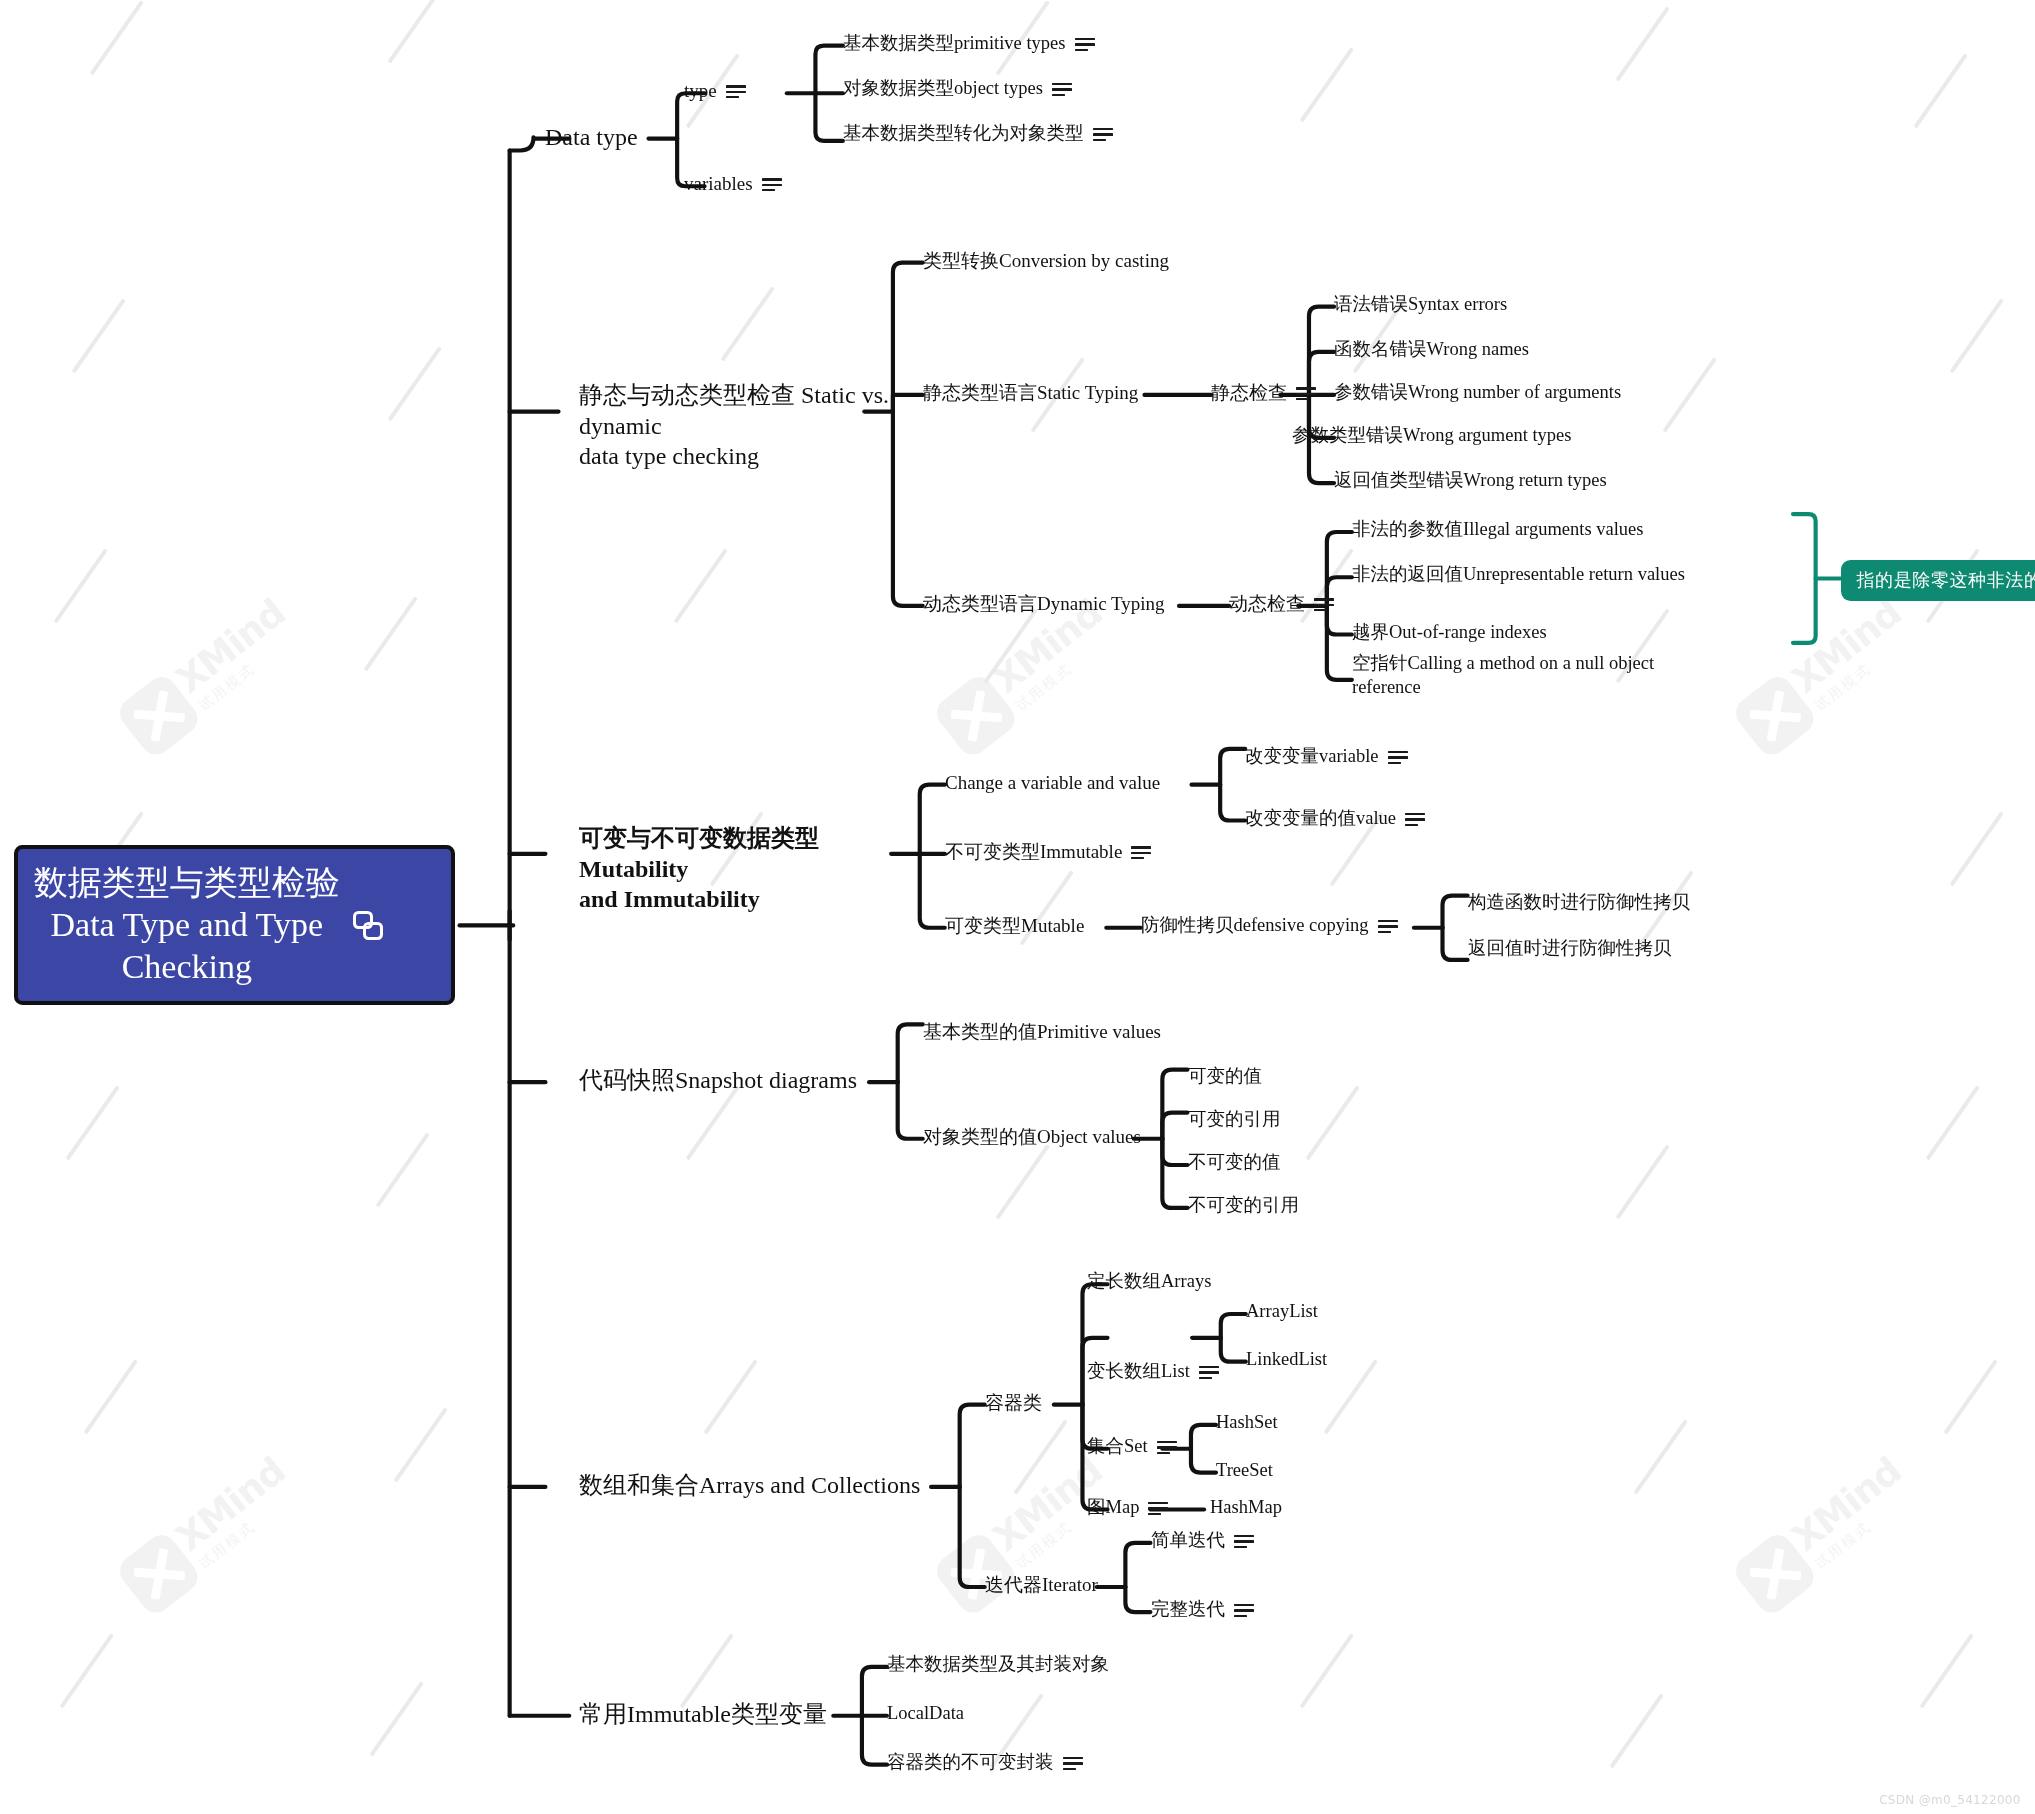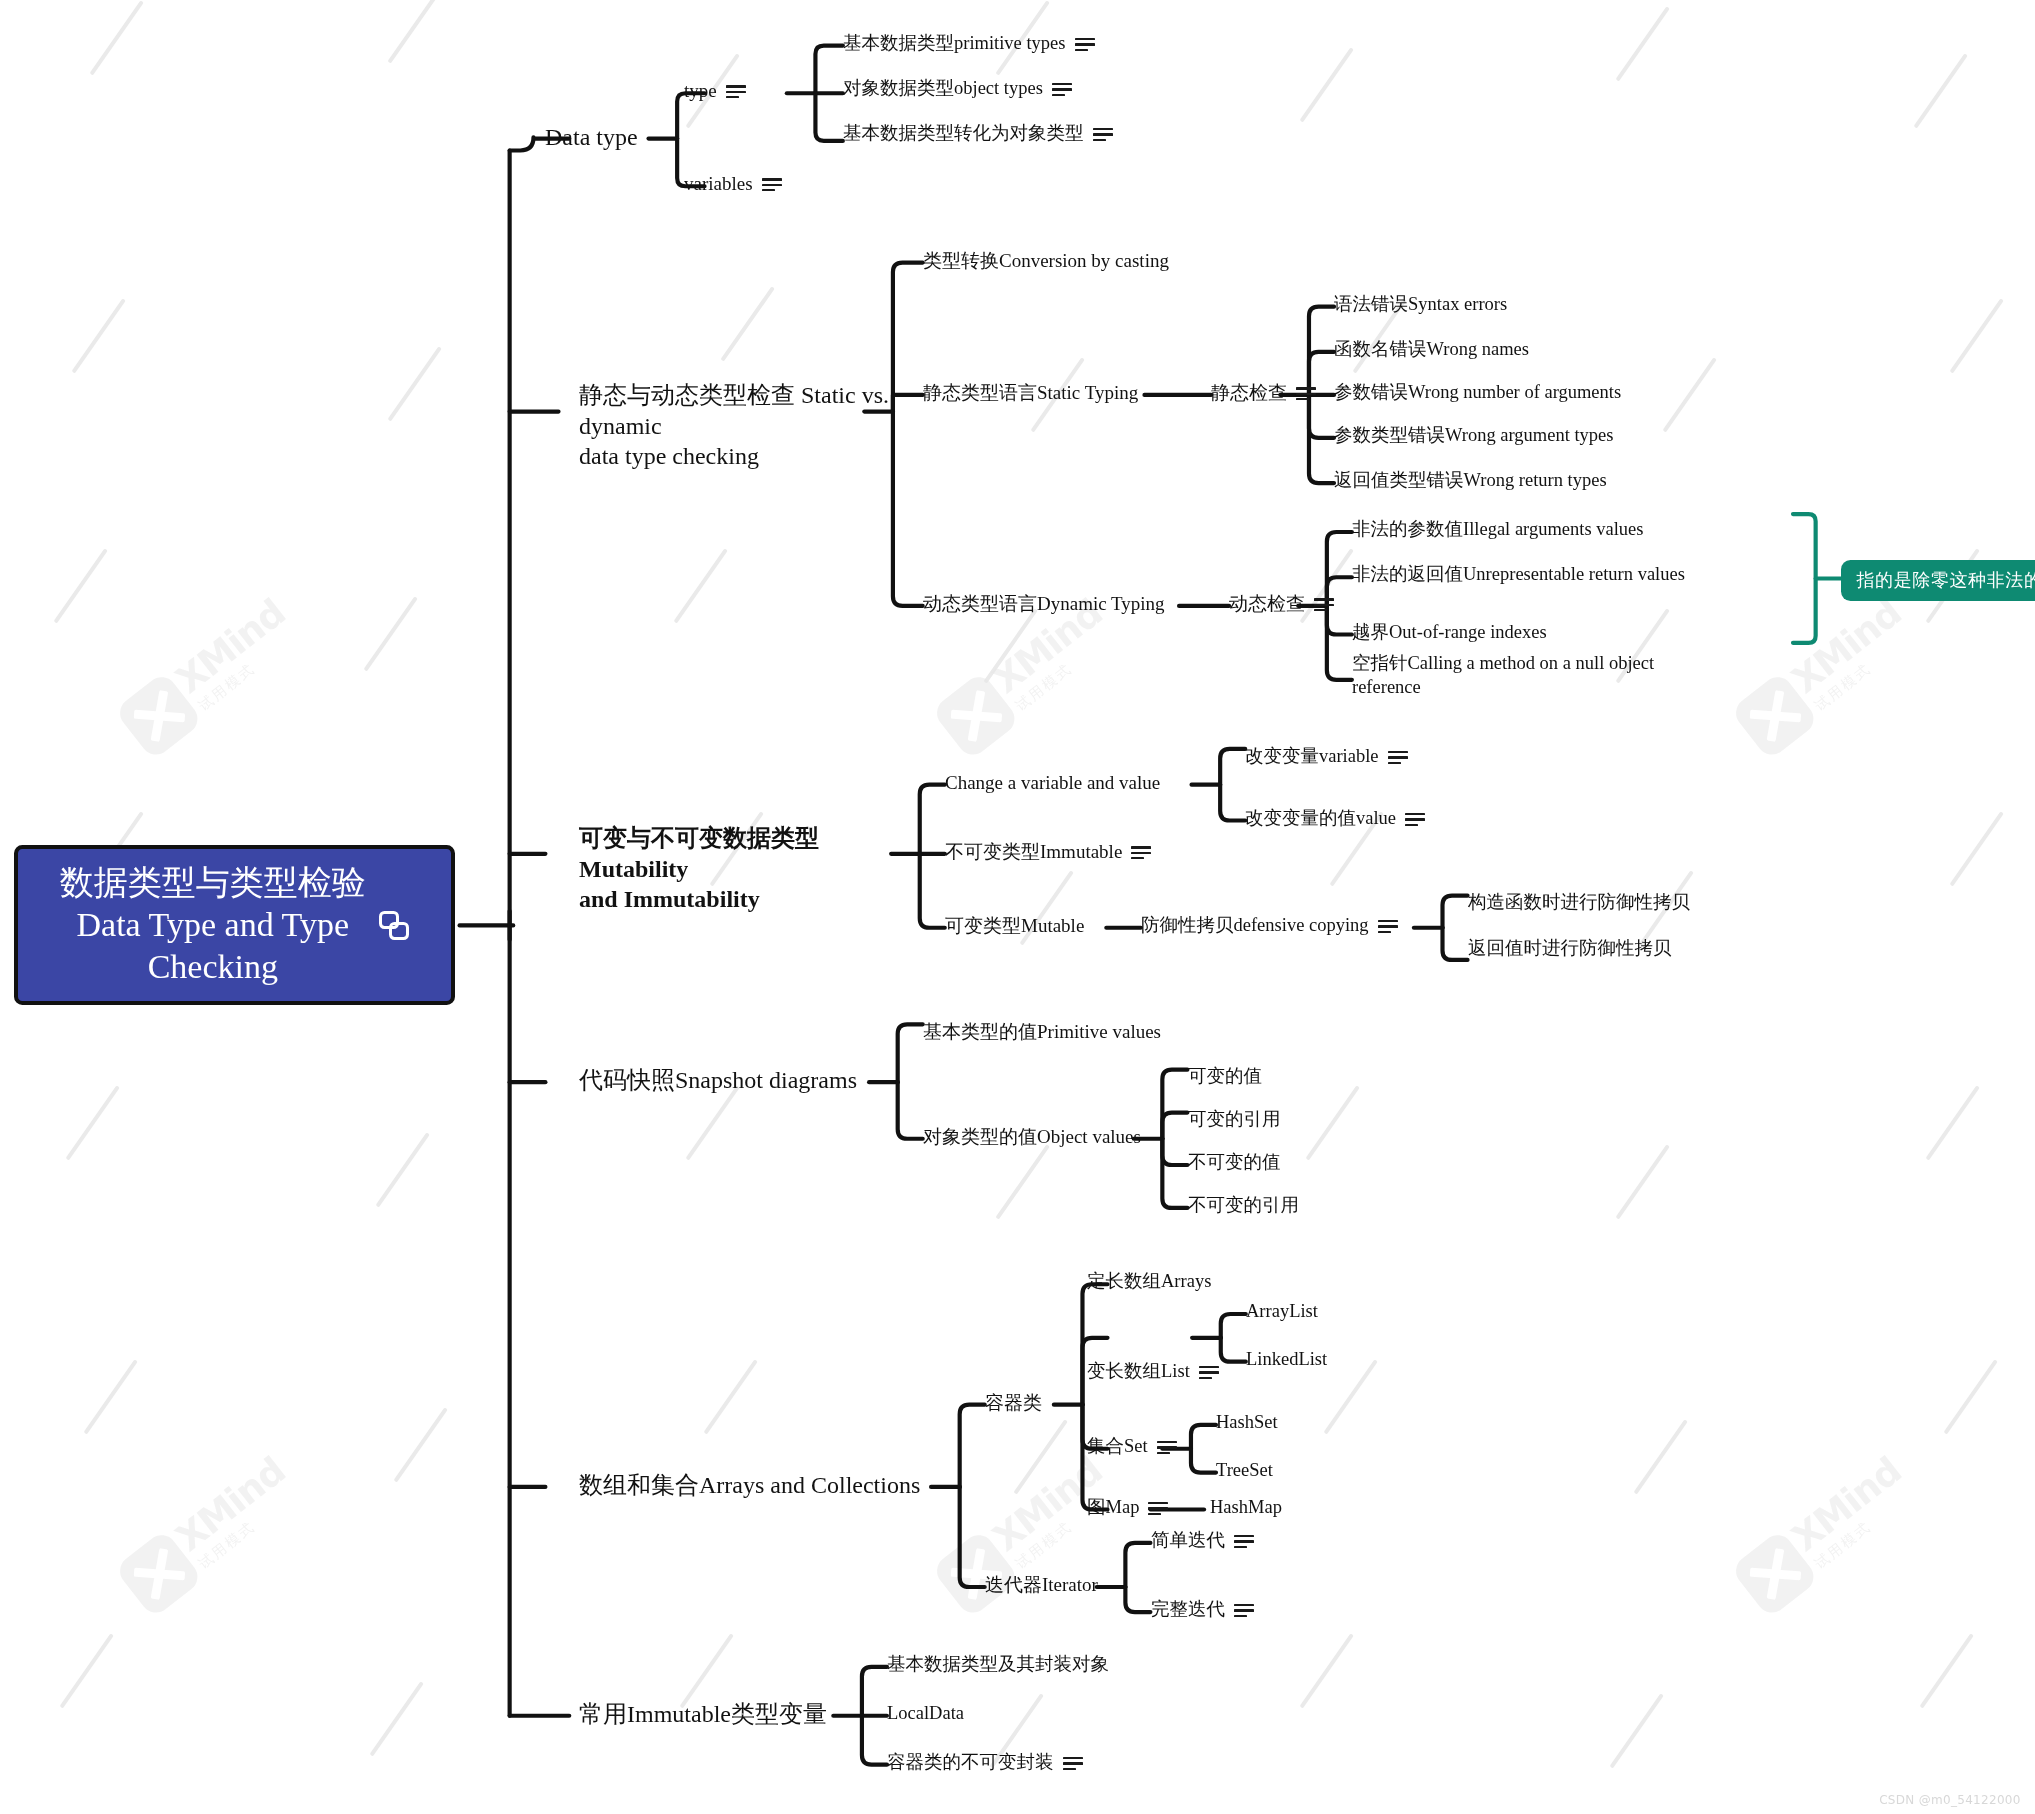--- a/index.html
+++ b/index.html
@@ -101,21 +101,20 @@
     border-radius:8.3px;
     display:flex;
     align-items:center;
     justify-content:center;
     z-index:20;
     box-sizing:border-box;
   }
   .central-inner{
     display:flex;
     align-items:center;
-    justify-content:center;
     gap:13px;
     width:100%;
     padding:0 15.5px;
     box-sizing:border-box;
   }
   .central-title{
     color:#ffffff;
     font-size:34px;
     line-height:1.23;
     text-align:center;
@@ -486,21 +485,21 @@
 
   <div class="node" style="left:1334px;top:293px;">
     <span class="txt l3text">语法错误Syntax errors</span>
   </div>
   <div class="node" style="left:1334px;top:338px;">
     <span class="txt l3text">函数名错误Wrong names</span>
   </div>
   <div class="node" style="left:1334px;top:381px;">
     <span class="txt l3text">参数错误Wrong number of arguments</span>
   </div>
-  <div class="node" style="left:1334px;top:424px;align-items:center;">
+  <div class="node" style="left:1292px;top:424px;align-items:center;">
     <span class="txt l3text">参数类型错误Wrong argument types</span>
   </div>
   <div class="node" style="left:1334px;top:469px;">
     <span class="txt l3text">返回值类型错误Wrong return types</span>
   </div>
 
   <div class="node" style="left:923px;top:592px;">
     <span class="txt l2text">动态类型语言Dynamic Typing</span>
   </div>
   <div class="node" style="left:1229px;top:592px;">

